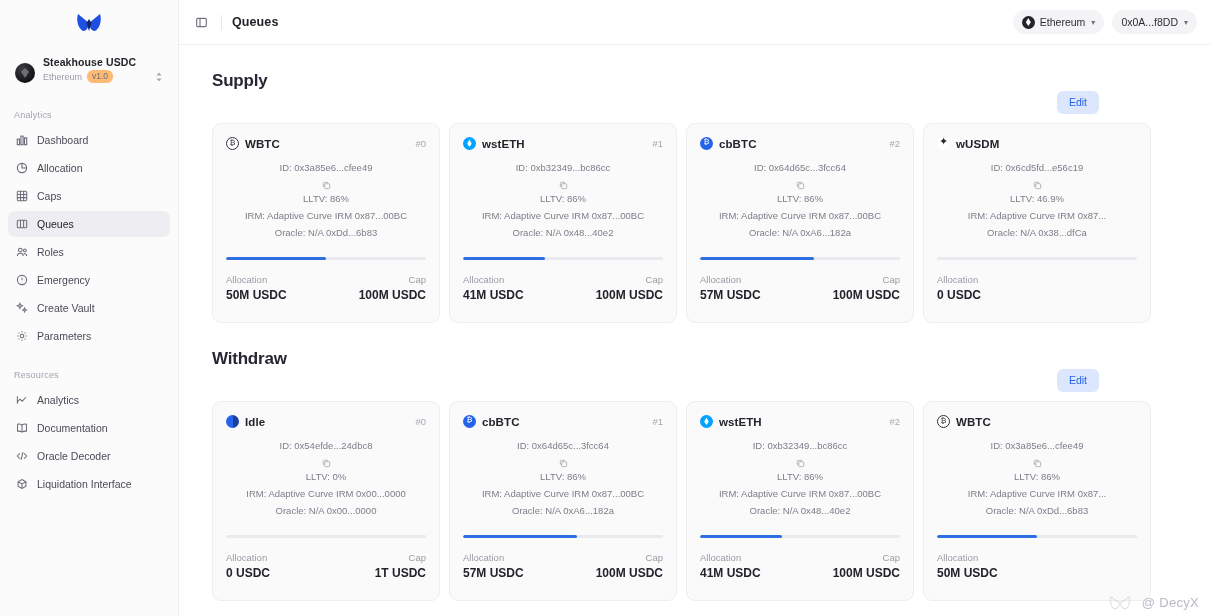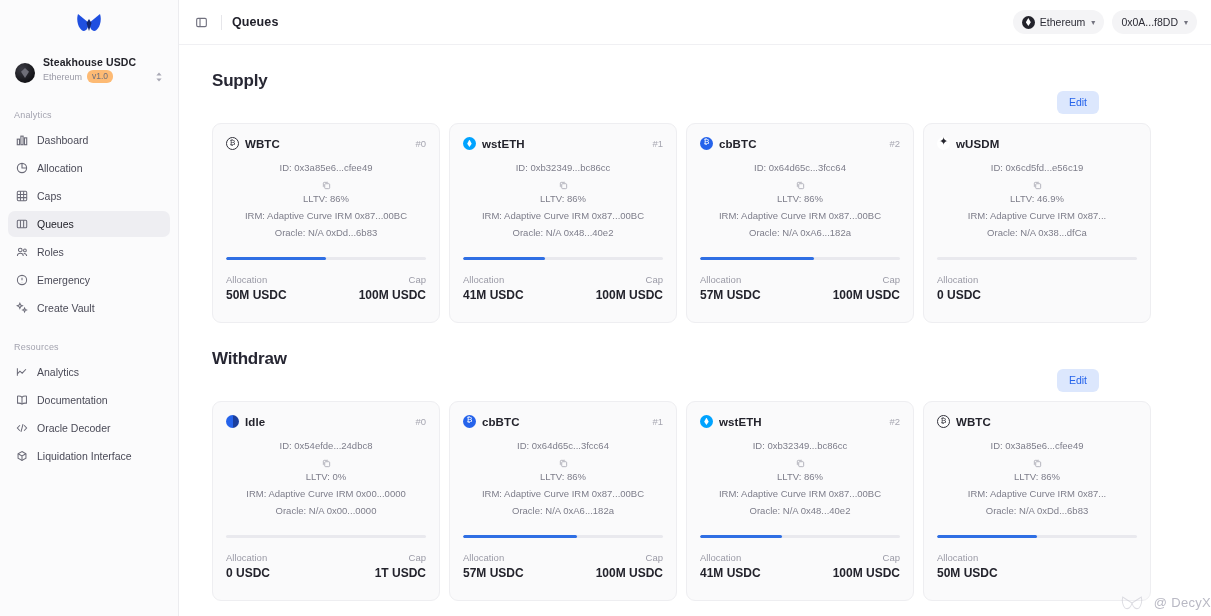--- a/index.html
+++ b/index.html
@@ -161,21 +161,21 @@
   .bar-fill { height: 3px; border-radius: 2px; background: #2f6fe4; }
 
   .card-foot { display: flex; margin-top: 13px; }
   .foot-col { flex: 1 1 50%; }
   .foot-col.right { text-align: right; }
   .foot-label { font-size: 9.5px; color: #9a9aa6; line-height: 14px; }
   .foot-value { font-size: 12px; color: #23232c; font-weight: 700; line-height: 15px; margin-top: 1px; }
 
   
   .watermark {
-    position: absolute; right: 0; bottom: 6px;
+    position: absolute; right: 12px; bottom: 6px;
     display: flex; align-items: flex-end; gap: 11px;
     font-size: 13px; color: #b9b9c4; letter-spacing: .3px;
   }
   .wm-logo { width: 22px; height: 14px; opacity: .55; }
 </style>
 </head>
 <body>
 
 <div class="app">
 
@@ -271,20 +271,29 @@
     <div class="nav-item">
       <span class="ico">
         <svg width="12" height="12" viewBox="0 0 14 14" fill="none" stroke="currentColor" stroke-width="1.2">
           <path d="M4.5 1.5l.9 2.1 2.1.9-2.1.9-.9 2.1-.9-2.1-2.1-.9 2.1-.9z"></path>
           <path d="M10 7l.7 1.6 1.6.7-1.6.7-.7 1.6-.7-1.6-1.6-.7 1.6-.7z"></path>
         </svg>
       </span>
       <span>Create Vault</span>
     </div>
 
+    <div class="nav-item">
+      <span class="ico">
+        <svg width="12" height="12" viewBox="0 0 14 14" fill="none" stroke="currentColor" stroke-width="1.2">
+          <circle cx="7" cy="7" r="2.1"></circle>
+          <path d="M7 1.4v1.4M7 11.2v1.4M1.4 7h1.4M11.2 7h1.4M3 3l1 1M10 10l1 1M11 3l-1 1M4 10l-1 1"></path>
+        </svg>
+      </span>
+      <span>Parameters</span>
+    </div>
 
     <div class="nav-section-label">Resources</div>
 
     <div class="nav-item">
       <span class="ico">
         <svg width="12" height="12" viewBox="0 0 14 14" fill="none" stroke="currentColor" stroke-width="1.2">
           <path d="M1.6 11.4V2.6M1.6 9.2l3-3.2 2.6 2.4 4.4-4.6"></path>
         </svg>
       </span>
       <span>Analytics</span>

